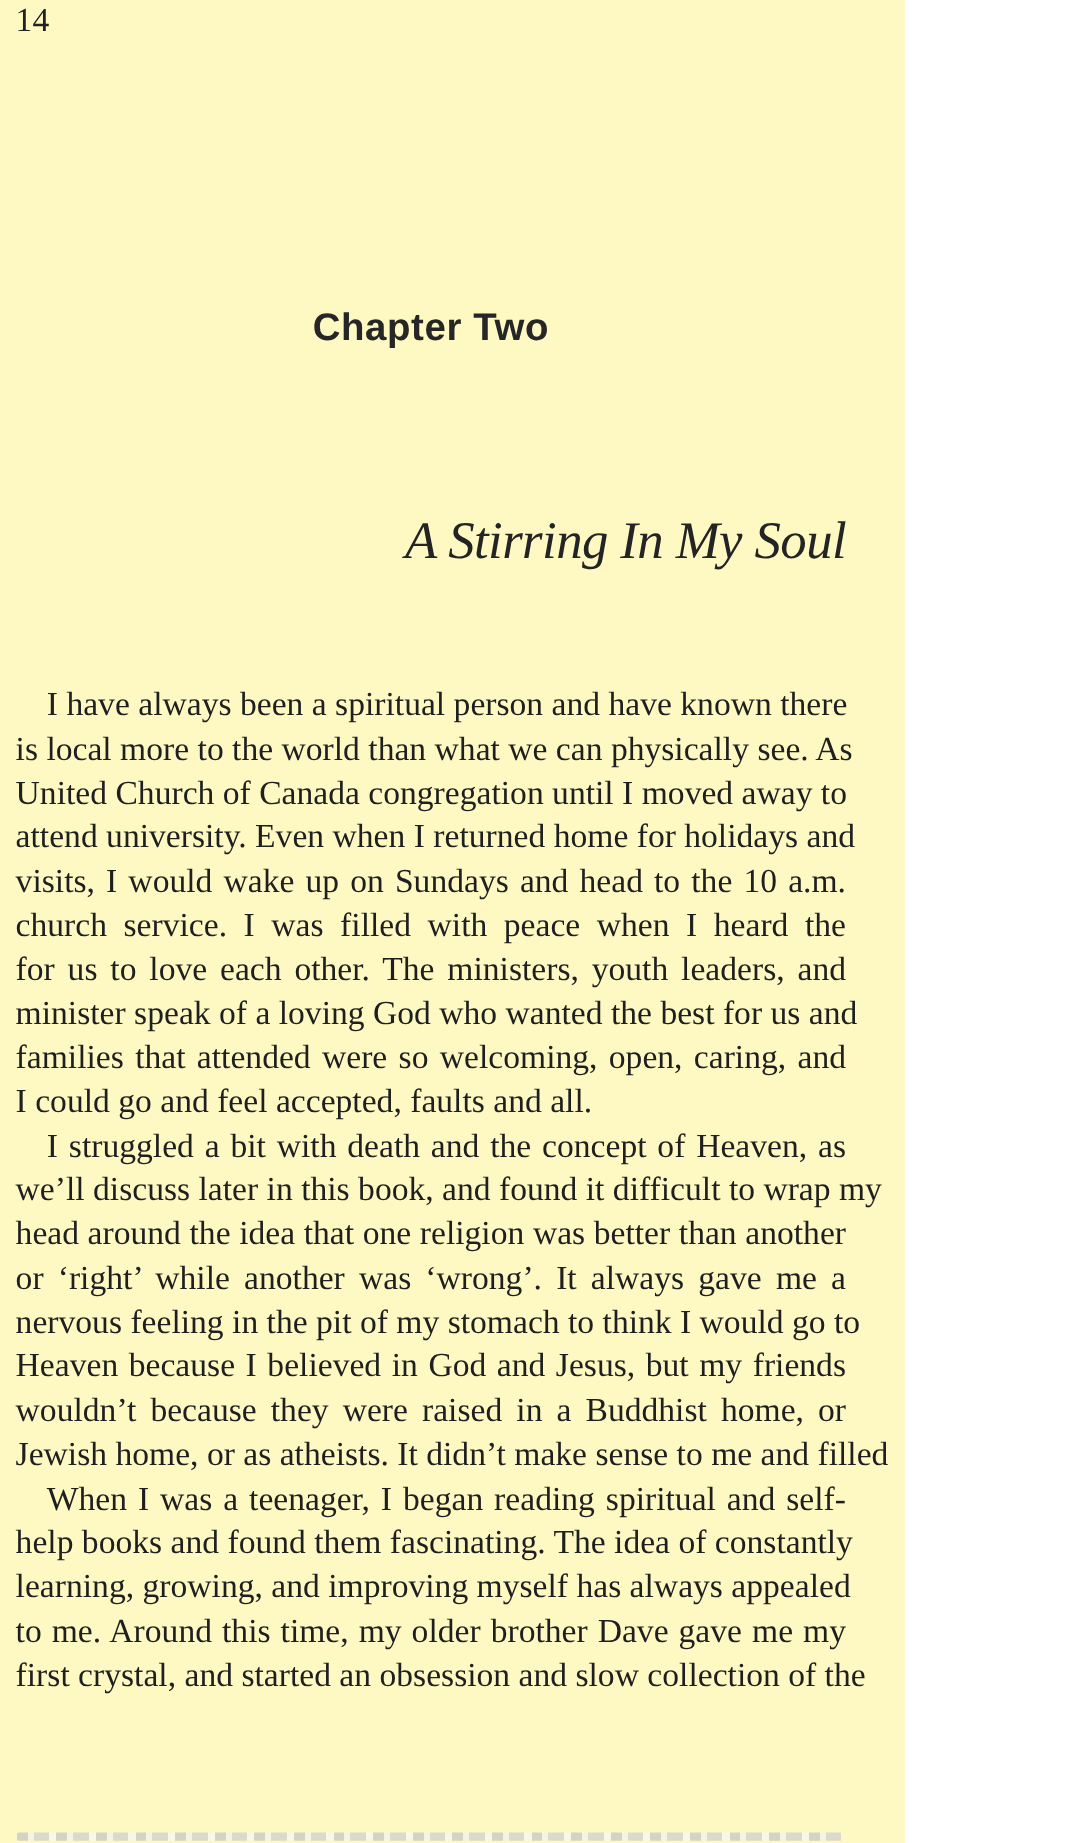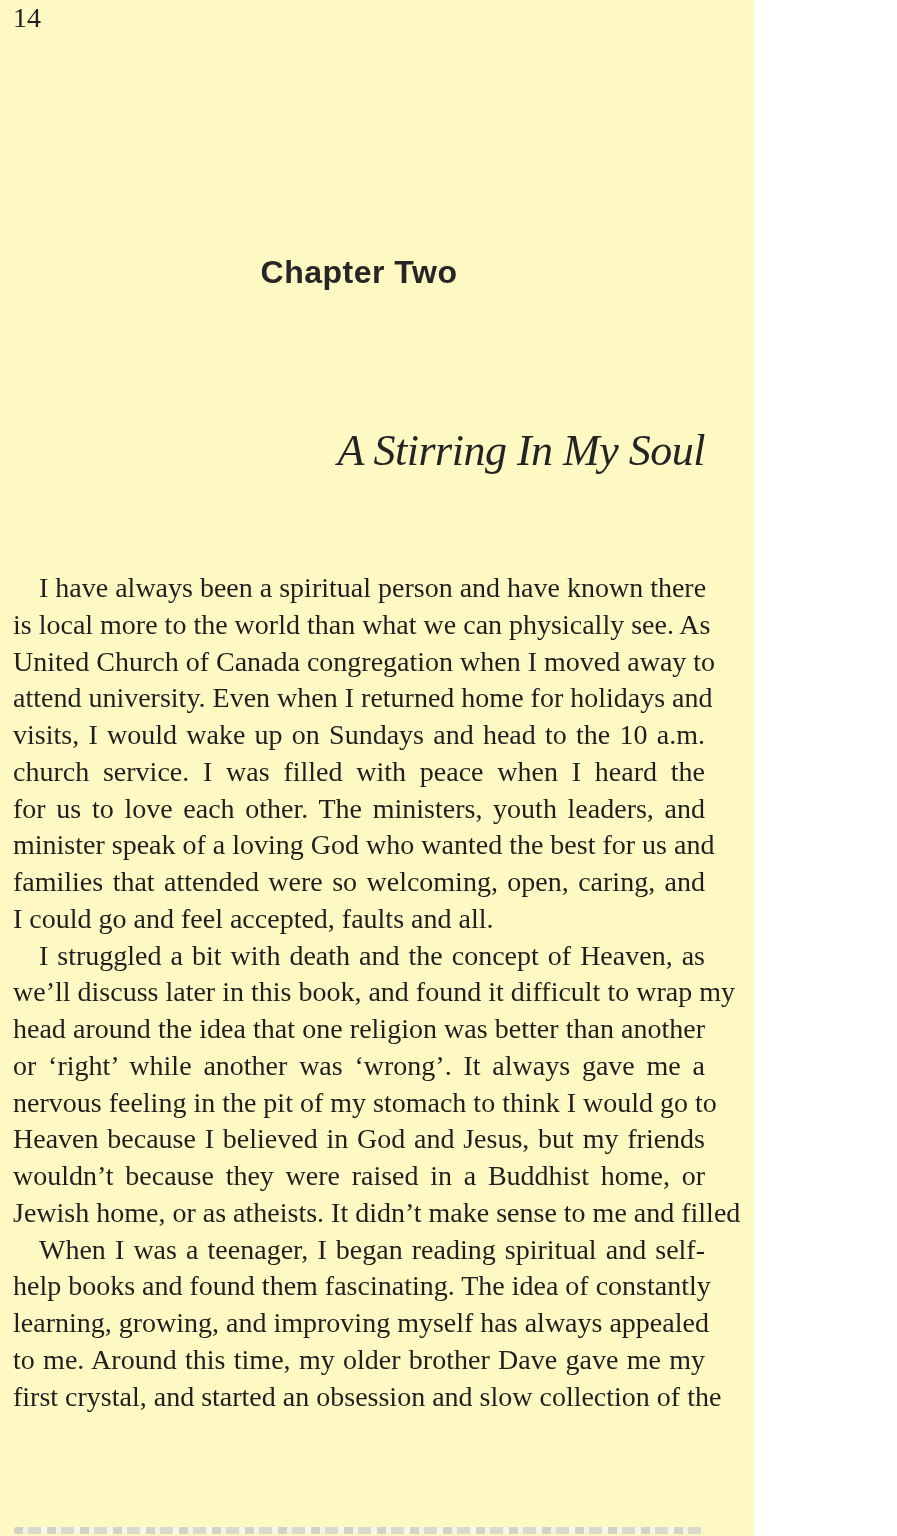--- a/index.html
+++ b/index.html
@@ -96,21 +96,21 @@
 <div class="page">
   <div class="page-number">14</div>
 
   <div class="chapter-label">Chapter Two</div>
 
   <div class="chapter-title">A Stirring In My Soul</div>
 
   <div class="body-text">
       <div class="tl j ind">I have always been a spiritual person and have known there</div>
       <div class="tl j">is local more to the world than what we can physically see. As</div>
-      <div class="tl j">United Church of Canada congregation when I moved away to</div>
+      <div class="tl j">United Church of Canada congregation until I moved away to</div>
       <div class="tl j">attend university. Even when I returned home for holidays and</div>
       <div class="tl j">visits, I would wake up on Sundays and head to the 10 a.m.</div>
       <div class="tl j">church service. I was filled with peace when I heard the</div>
       <div class="tl j">for us to love each other. The ministers, youth leaders, and</div>
       <div class="tl j">minister speak of a loving God who wanted the best for us and</div>
       <div class="tl j">families that attended were so welcoming, open, caring, and</div>
       <div class="tl l">I could go and feel accepted, faults and all.</div>
       <div class="tl j ind">I struggled a bit with death and the concept of Heaven, as</div>
       <div class="tl j">we’ll discuss later in this book, and found it difficult to wrap my</div>
       <div class="tl j">head around the idea that one religion was better than another</div>

